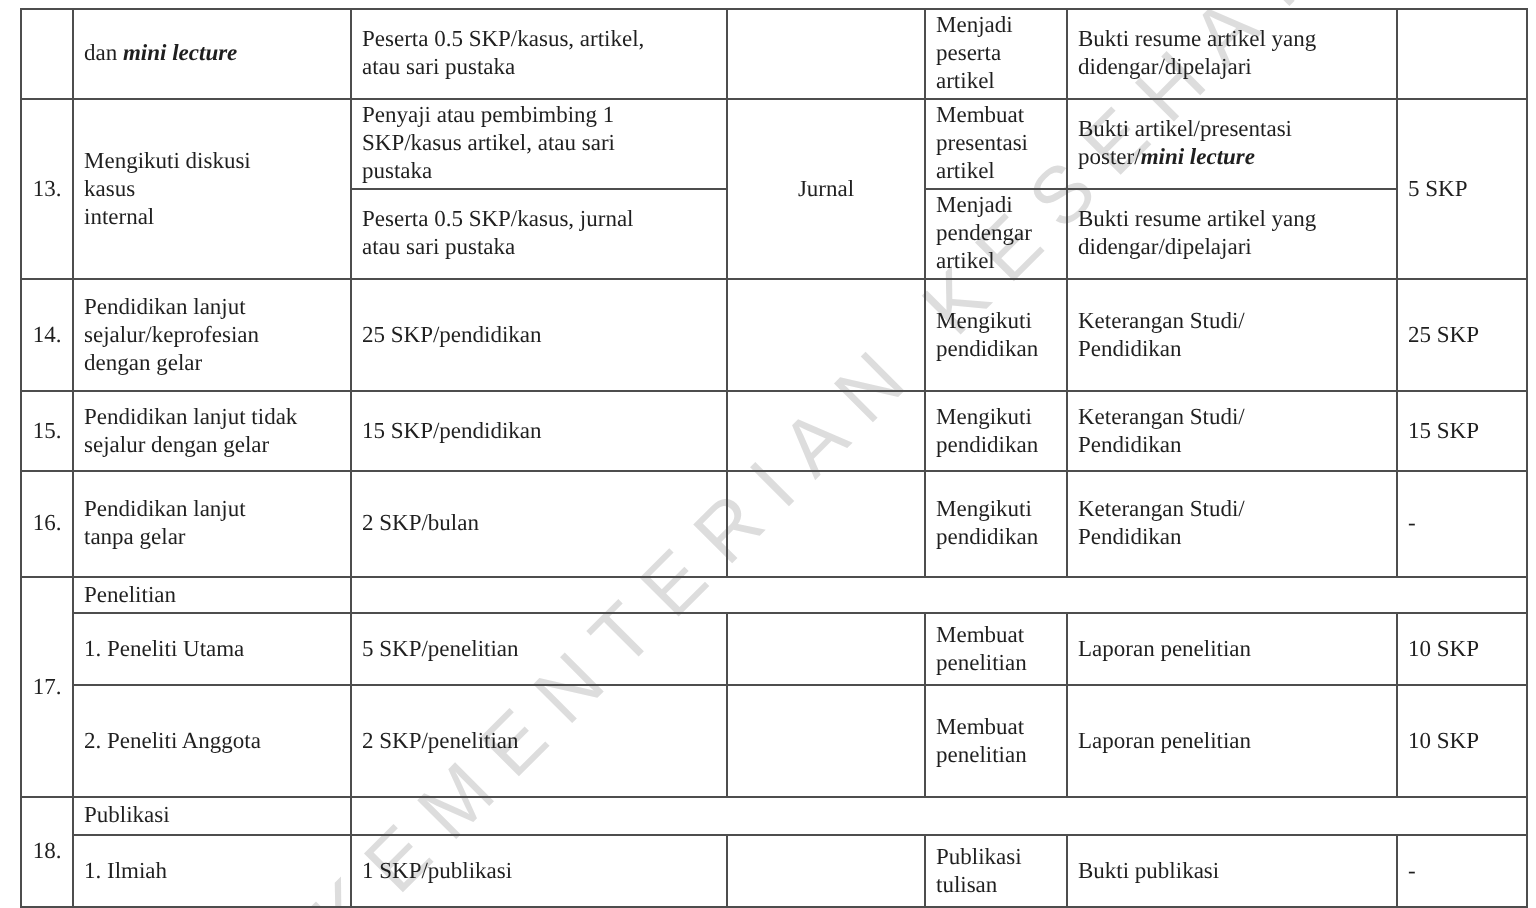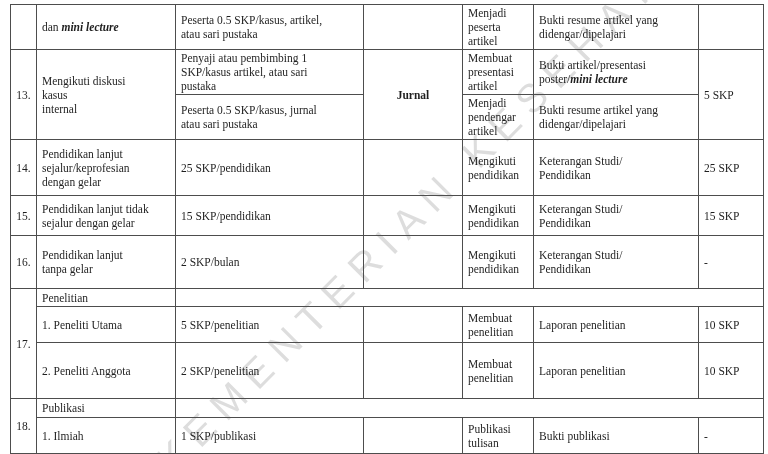--- a/index.html
+++ b/index.html
@@ -40,21 +40,21 @@
     line-height:1.22;
     vertical-align:middle;
     white-space:pre-line;
     overflow:hidden;
     background:transparent;
   }
   td.c-no{vertical-align:top;text-align:center;padding-right:3px;padding-left:1px;}
   td.c-act{vertical-align:top;padding-left:3px;}
   td.c-act-mid{vertical-align:middle;padding-left:12px;}
   td.c-skp{padding-left:10px;margin-left:12px;}
-  td.c-media{text-align:center;font-weight:bold;}
+  td.c-media{text-align:center;}
   td.c-role{text-align:left;padding:1px 2px;margin-left:30px;}
   td.c-bukti{padding-left:6px;}
   td.c-total{text-align:left;}
   td .it{font-style:italic;font-weight:bold;}
 </style>
 </head>
 <body>
 
 <div class="page">
 

